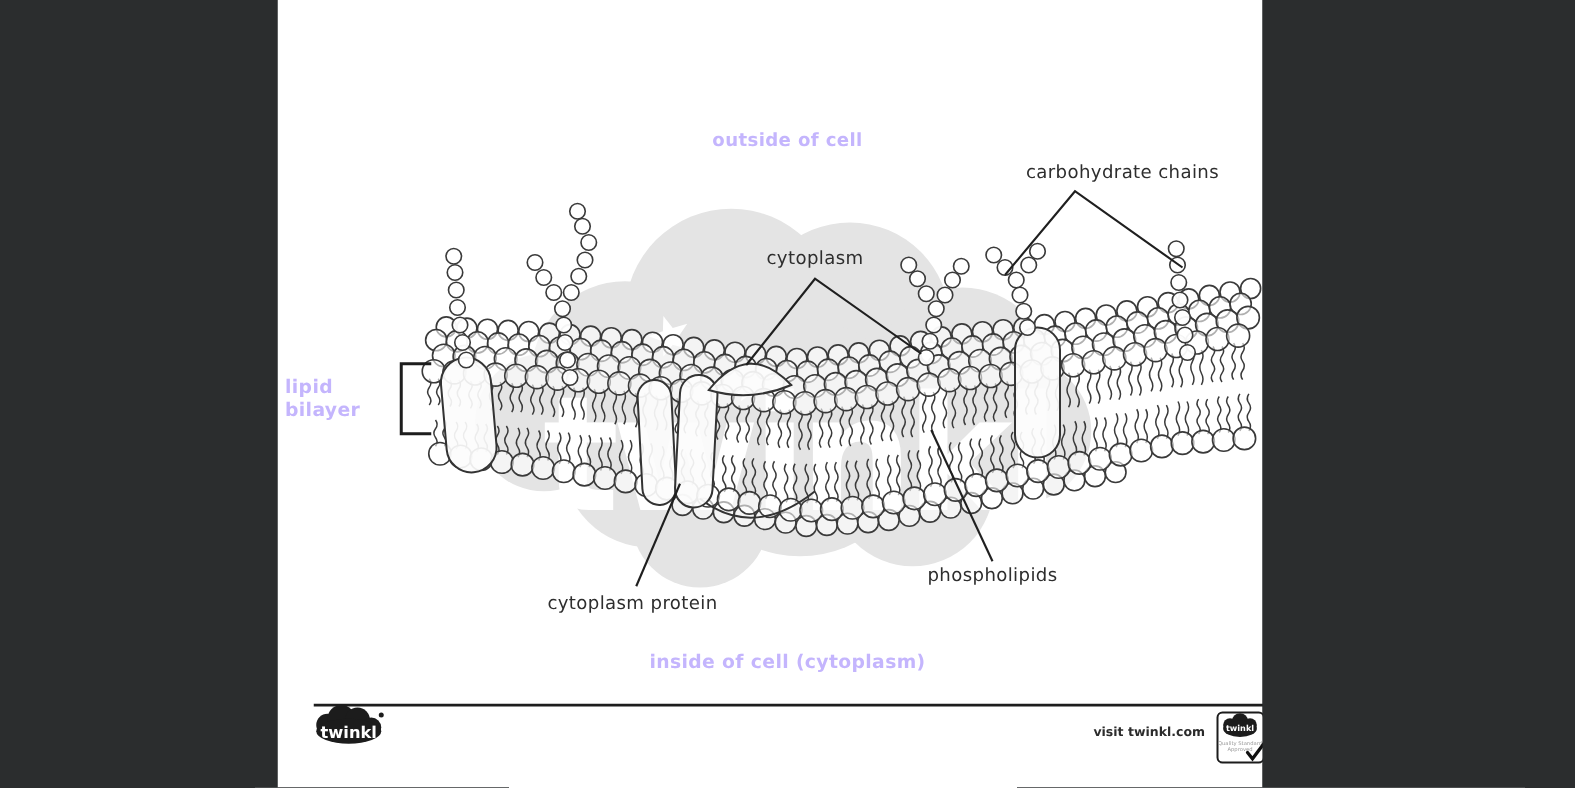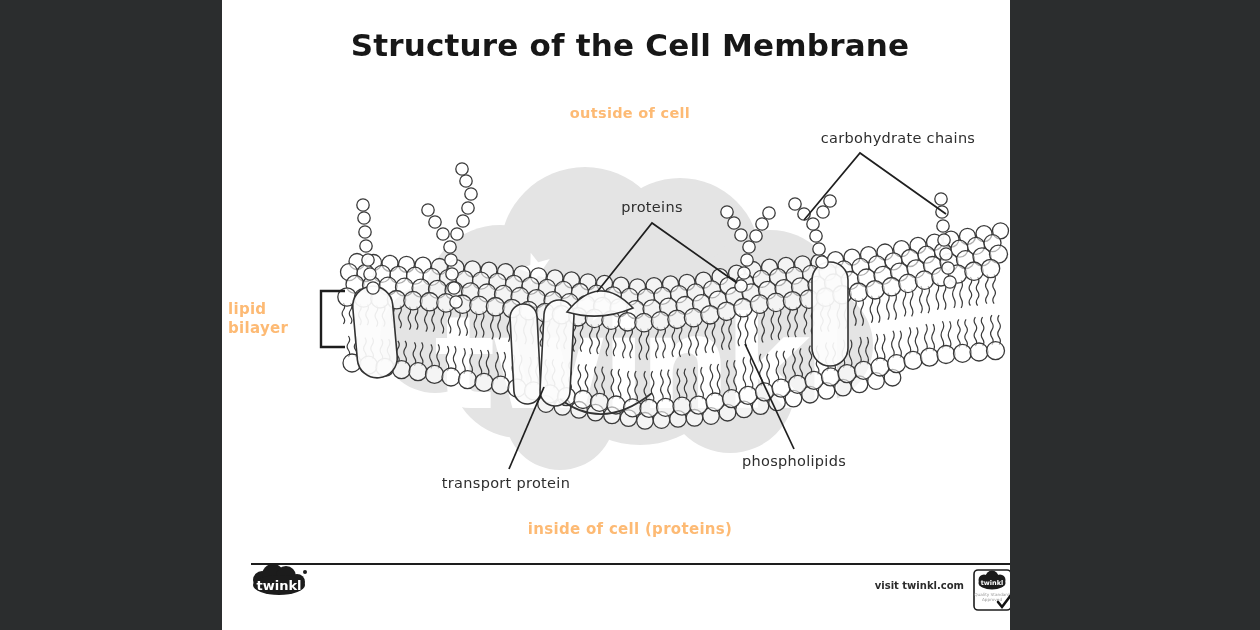--- a/index.html
+++ b/index.html
@@ -4,21 +4,21 @@
 <style>
   html,body{margin:0;padding:0;background:#2b2d2e;}
   .stage{position:relative;width:1260px;height:630px;overflow:hidden;background:#2b2d2e;
          font-family:"DejaVu Sans","Liberation Sans",sans-serif;}
   .letterbox{position:absolute;top:0;height:630px;background:#2b2d2e;z-index:4;}
   .letterbox.left{left:0;width:222px;}
   .letterbox.right{left:1010px;width:250px;}
   .page{position:absolute;left:222px;top:0;width:788px;height:630px;background:#ffffff;z-index:1;}
   svg.diagram{position:absolute;left:0;top:0;width:1260px;height:630px;z-index:2;}
   .lbl{position:absolute;z-index:3;color:#2e2e2e;font-size:14.5px;letter-spacing:0.3px;white-space:pre-line;}
-  .lbl.bold{font-weight:700;color:#fdba74;}
+  .lbl.bold{font-weight:700;color:#c4b5fd;}
   .lbl.center{transform:translateX(-50%);}
   .title{position:absolute;z-index:3;left:630px;top:27px;transform:translateX(-50%);
          font-size:31px;font-weight:700;color:#171717;letter-spacing:0.2px;white-space:nowrap;}
   .lbl-outside{left:630px;top:105px;}
   .lbl-carb{left:862px;top:130px;margin-left:36px;}
   .lbl-proteins{left:652px;top:199px;}
   .lbl-lipid{left:228px;top:300px;width:76px;text-align:left;line-height:19px;font-size:15px;}
   .lbl-transport{left:506px;top:475px;}
   .lbl-phospho{left:794px;top:453px;}
   .lbl-inside{left:630px;top:520px;font-size:15px;}
@@ -554,25 +554,24 @@
             <ellipse cx="992" cy="583" rx="13.5" ry="6.5"></ellipse>
         </g>
         <text class="badge-logo-text" x="992" y="585" text-anchor="middle">twinkl</text>
         <text class="badge-small" x="992" y="596" text-anchor="middle">Quality Standard</text>
         <text class="badge-small" x="992" y="601" text-anchor="middle">Approved</text>
         <path class="badge-check" d="M998,602 l4,5 l9,-12"></path>
       </g>
     </g>
   </svg>
 
-  <div class="title">Structure of the Cell Membrane</div>
   <div class="lbl bold center lbl-outside">outside of cell</div>
   <div class="lbl center lbl-carb">carbohydrate chains</div>
-  <div class="lbl center lbl-proteins">proteins</div>
+  <div class="lbl center lbl-proteins">cytoplasm</div>
   <div class="lbl bold lbl-lipid">lipid
 bilayer</div>
-  <div class="lbl center lbl-transport">transport protein</div>
+  <div class="lbl center lbl-transport">cytoplasm protein</div>
   <div class="lbl center lbl-phospho">phospholipids</div>
-  <div class="lbl bold center lbl-inside">inside of cell (proteins)</div>
+  <div class="lbl bold center lbl-inside">inside of cell (cytoplasm)</div>
 
   <div class="letterbox left"></div>
   <div class="letterbox right"></div>
 </div>
 
 </body></html>

